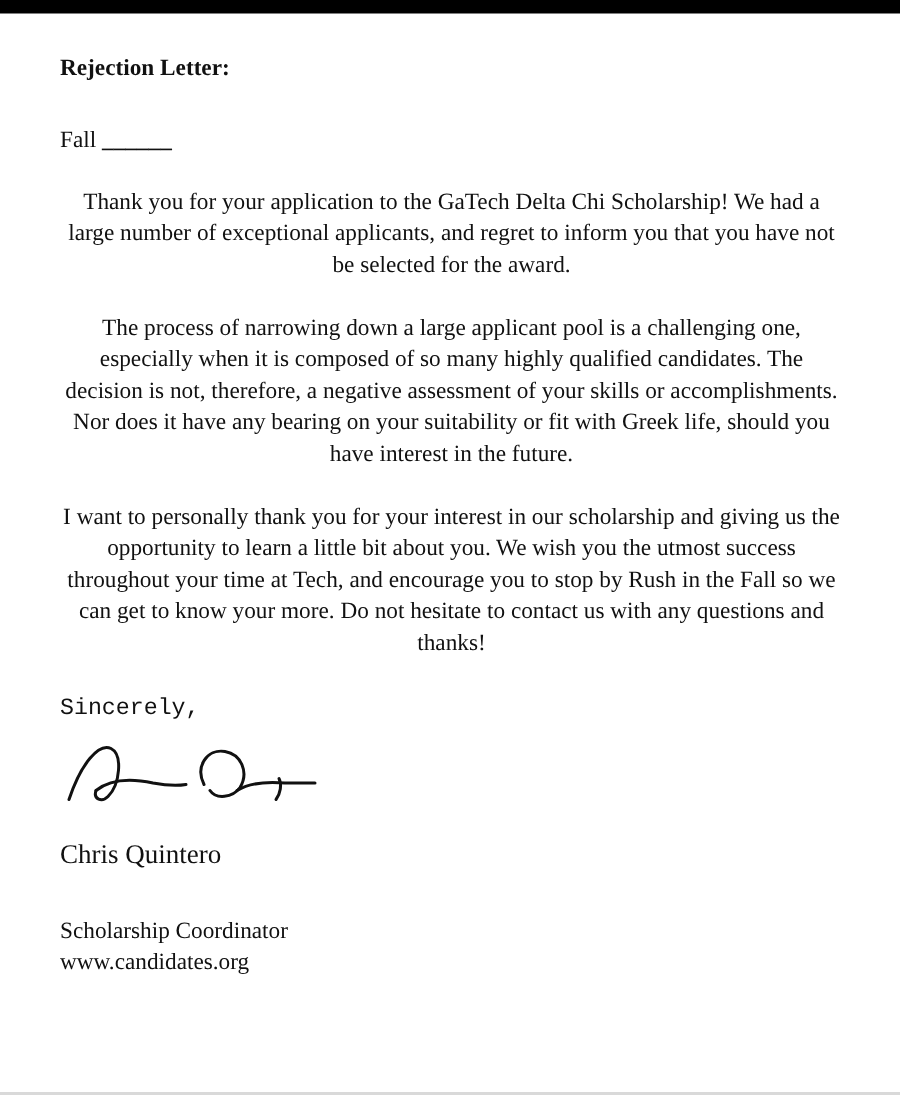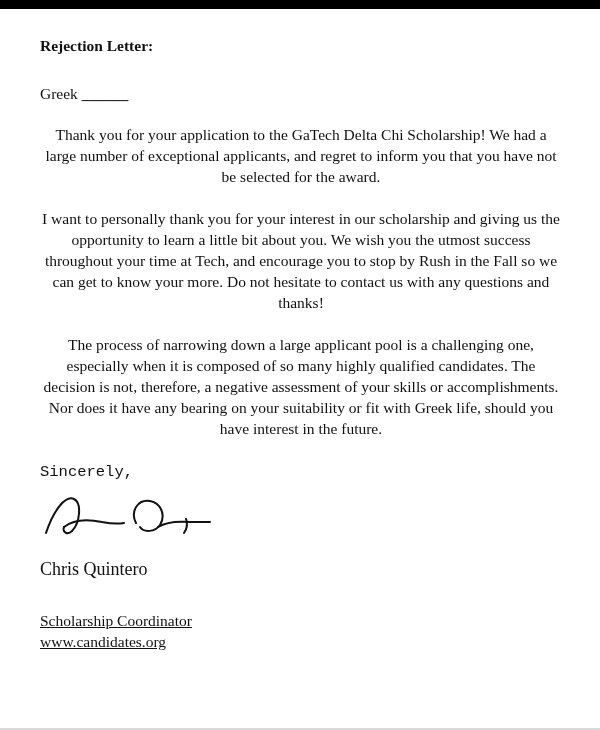--- a/index.html
+++ b/index.html
@@ -71,43 +71,42 @@
     align-items: center;
   }
   .signer-name {
     font-size: 18px;
     margin-top: 10px;
   }
   .signer-block {
     font-size: 15.5px;
     line-height: 21px;
     margin-top: 30px;
-    text-decoration: underline;
   }
 </style>
 </head>
 <body>
 
 <div class="page">
   <div class="top-edge"></div>
 
   <div class="content">
 
     <div class="title">Rejection Letter:</div>
 
     <div class="salutation">
-      <span>Greek</span>
+      <span>Fall</span>
       <span class="blank">______</span>
     </div>
 
     <p class="para">Thank you for your application to the GaTech Delta Chi Scholarship!   We had a large number of exceptional applicants, and regret to inform you that you have not be selected for the award.</p>
 
+    <p class="para">The process of narrowing down a large applicant pool is a challenging one, especially when it is composed of so many highly qualified candidates. The decision is not, therefore, a negative assessment of your skills or accomplishments. Nor does it have any bearing on your suitability or fit with Greek life, should you have interest in the future.</p>
+
     <p class="para">I want to personally thank you for your interest in our scholarship and giving us the opportunity to learn a little bit about you. We wish you the utmost success throughout your time at Tech, and encourage you to stop by Rush in the Fall so we can get to know your more. Do not hesitate to contact us with any questions and thanks!</p>
-
-    <p class="para">The process of narrowing down a large applicant pool is a challenging one, especially when it is composed of so many highly qualified candidates. The decision is not, therefore, a negative assessment of your skills or accomplishments. Nor does it have any bearing on your suitability or fit with Greek life, should you have interest in the future.</p>
 
     <div class="closing">Sincerely,</div>
 
     <div class="signature-wrap">
       <svg width="180" height="58" viewBox="0 0 180 58" aria-hidden="true">
         <g fill="none" stroke="#111111" stroke-width="2" stroke-linecap="round" stroke-linejoin="round">
           <path d="M6 44 C 14 20, 26 6, 34 10 C 42 14, 40 34, 32 42 C 28 46, 22 44, 24 38"></path>
           <path d="M24 38 C 34 30, 48 30, 62 33 C 70 34.5, 78 35, 84 34"></path>
           <path d="M96 34 C 90 22, 98 10, 110 12 C 121 14, 126 26, 120 36 C 115 43, 104 44, 100 38"></path>
           <path d="M118 38 C 126 33, 138 32, 150 33 L 170 33"></path>

